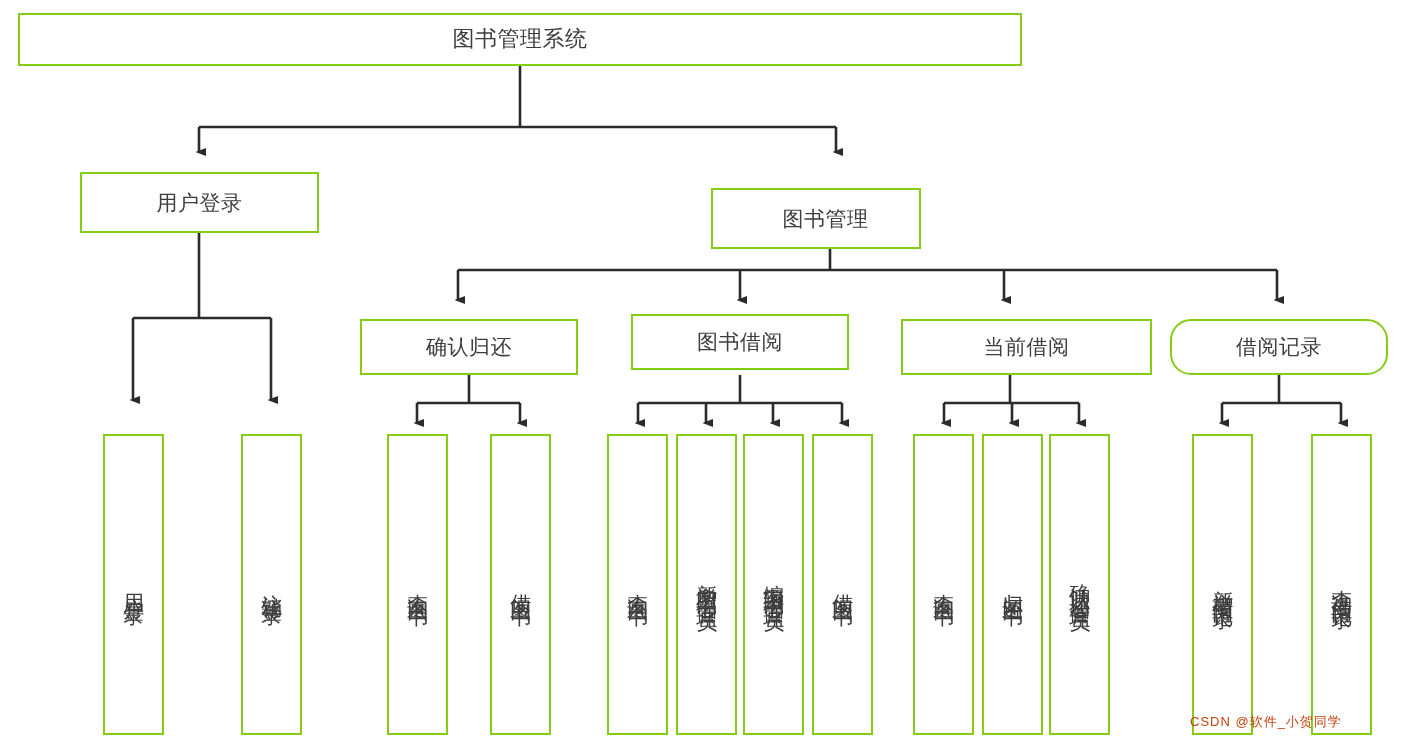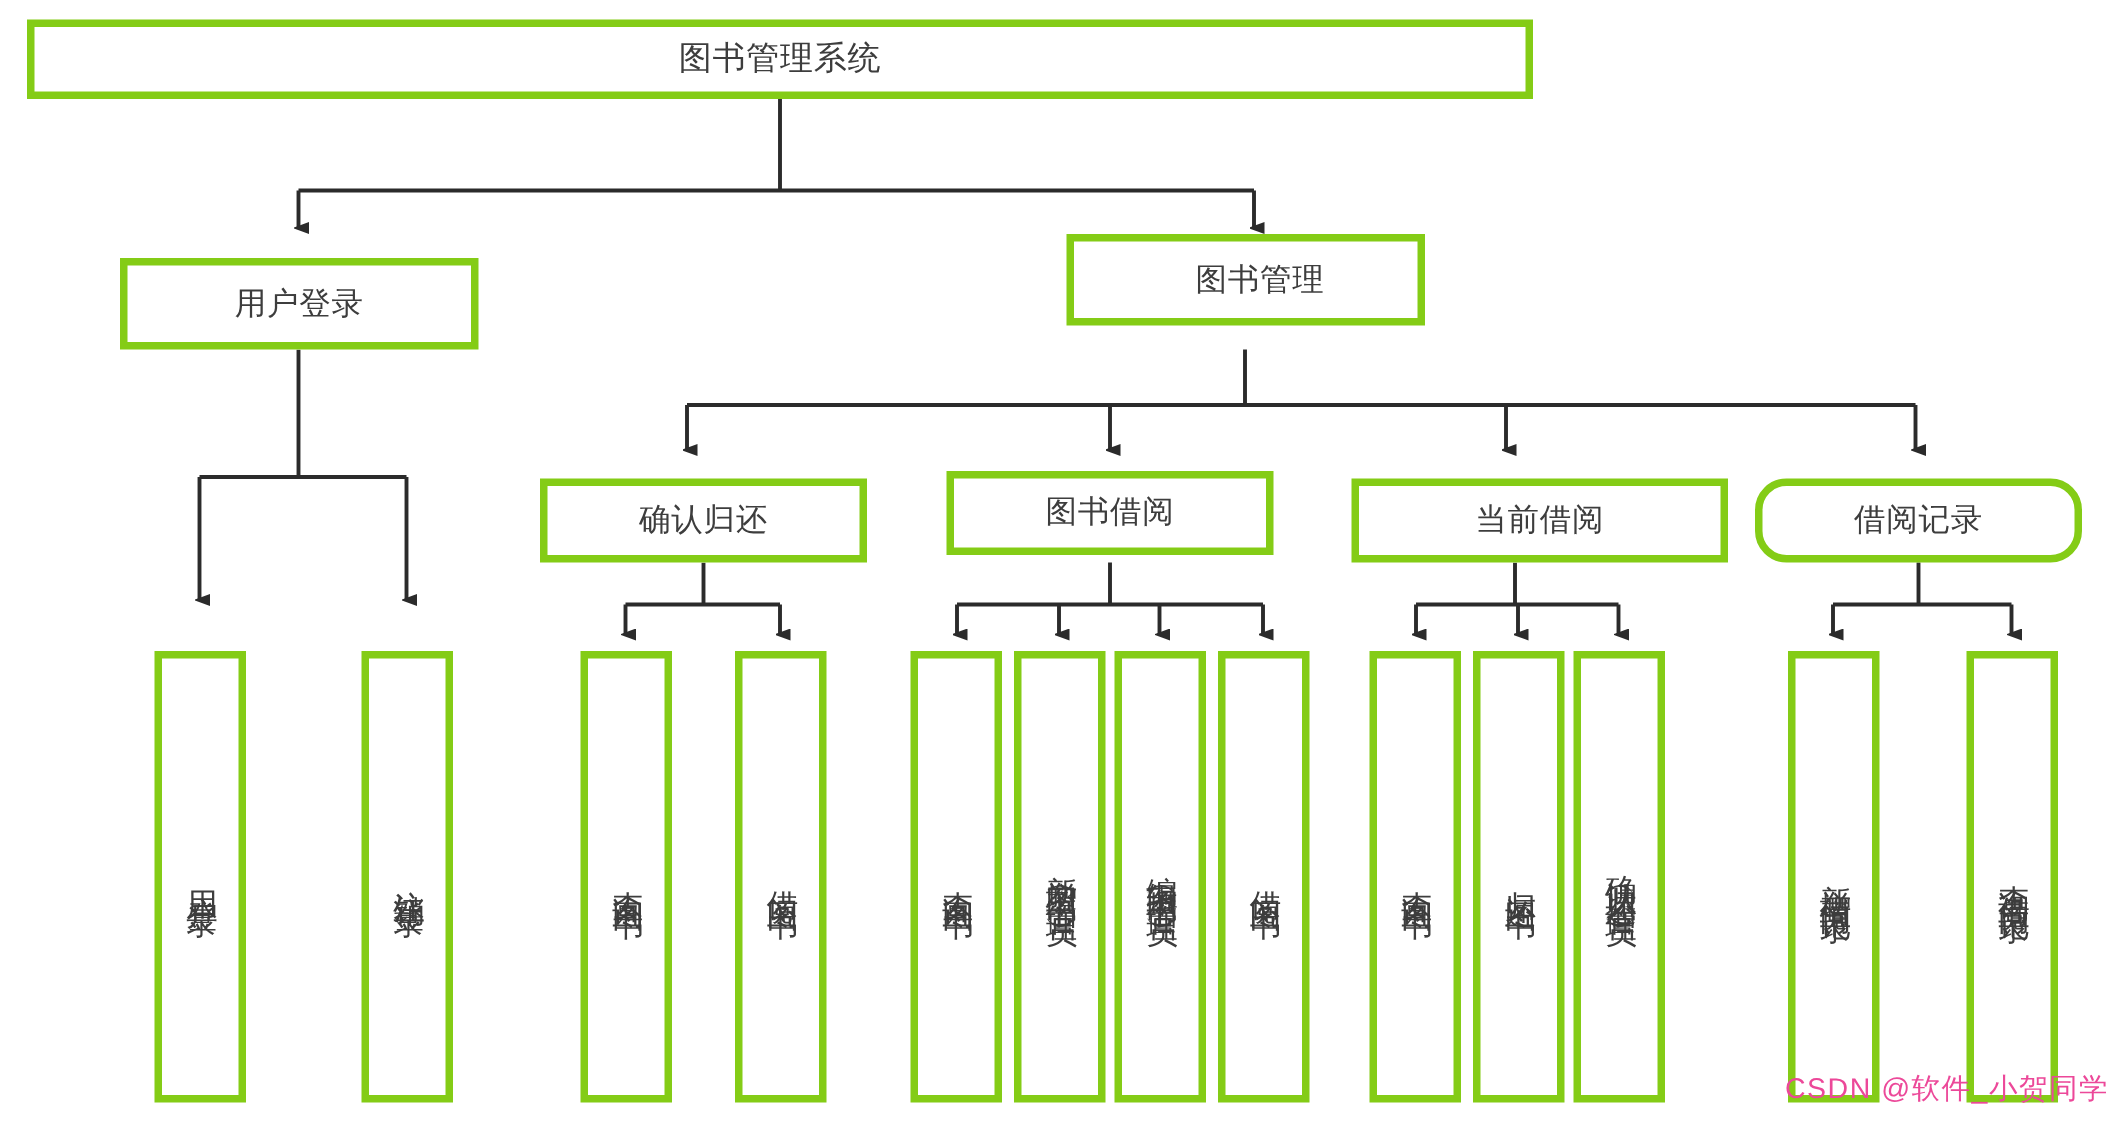--- a/index.html
+++ b/index.html
@@ -14,21 +14,21 @@
   #canvas {
     position: relative;
     width: 1405px;
     height: 747px;
     background: #ffffff;
     overflow: hidden;
   }
   .node {
     position: absolute;
     box-sizing: border-box;
-    border: 5px solid #84cc16;
+    border: 2px solid #84cc16;
     background: #ffffff;
     display: flex;
     align-items: center;
     justify-content: center;
     color: #3d3d3d;
     letter-spacing: 0.5px;
   }
   .node.horiz {
     font-size: 21px;
     line-height: 1.1;
@@ -50,22 +50,22 @@
   svg.links {
     position: absolute;
     left: 0;
     top: 0;
     width: 1405px;
     height: 747px;
     pointer-events: none;
   }
   .watermark {
     position: absolute;
-    font-size: 19px;
-    color: #ec4899;
+    font-size: 13px;
+    color: #c2410c;
     white-space: nowrap;
     letter-spacing: 1px;
   }
 </style>
 </head>
 <body>
 
 <div id="canvas">
 
   <svg class="links" viewBox="0 0 1405 747" xmlns="http://www.w3.org/2000/svg">
@@ -118,21 +118,21 @@
     </g>
   </svg>
 
   <div class="node horiz root" style="left:18px; top:13px; width:1004px; height:53px;">
     <span>图书管理系统</span>
   </div>
 
   <div class="node horiz" style="left:80px; top:172px; width:239px; height:61px;">
     <span>用户登录</span>
   </div>
-  <div class="node horiz" style="left:711px; top:156px; width:239px; height:61px;padding-left:19px;">
+  <div class="node horiz" style="left:711px; top:188px; width:210px; height:61px;padding-left:19px;">
     <span>图书管理</span>
   </div>
 
   <div class="node horiz" style="left:360px; top:319px; width:218px; height:56px;">
     <span>确认归还</span>
   </div>
   <div class="node horiz" style="left:631px; top:314px; width:218px; height:56px;">
     <span>图书借阅</span>
   </div>
   <div class="node horiz" style="left:901px; top:319px; width:251px; height:56px;">

